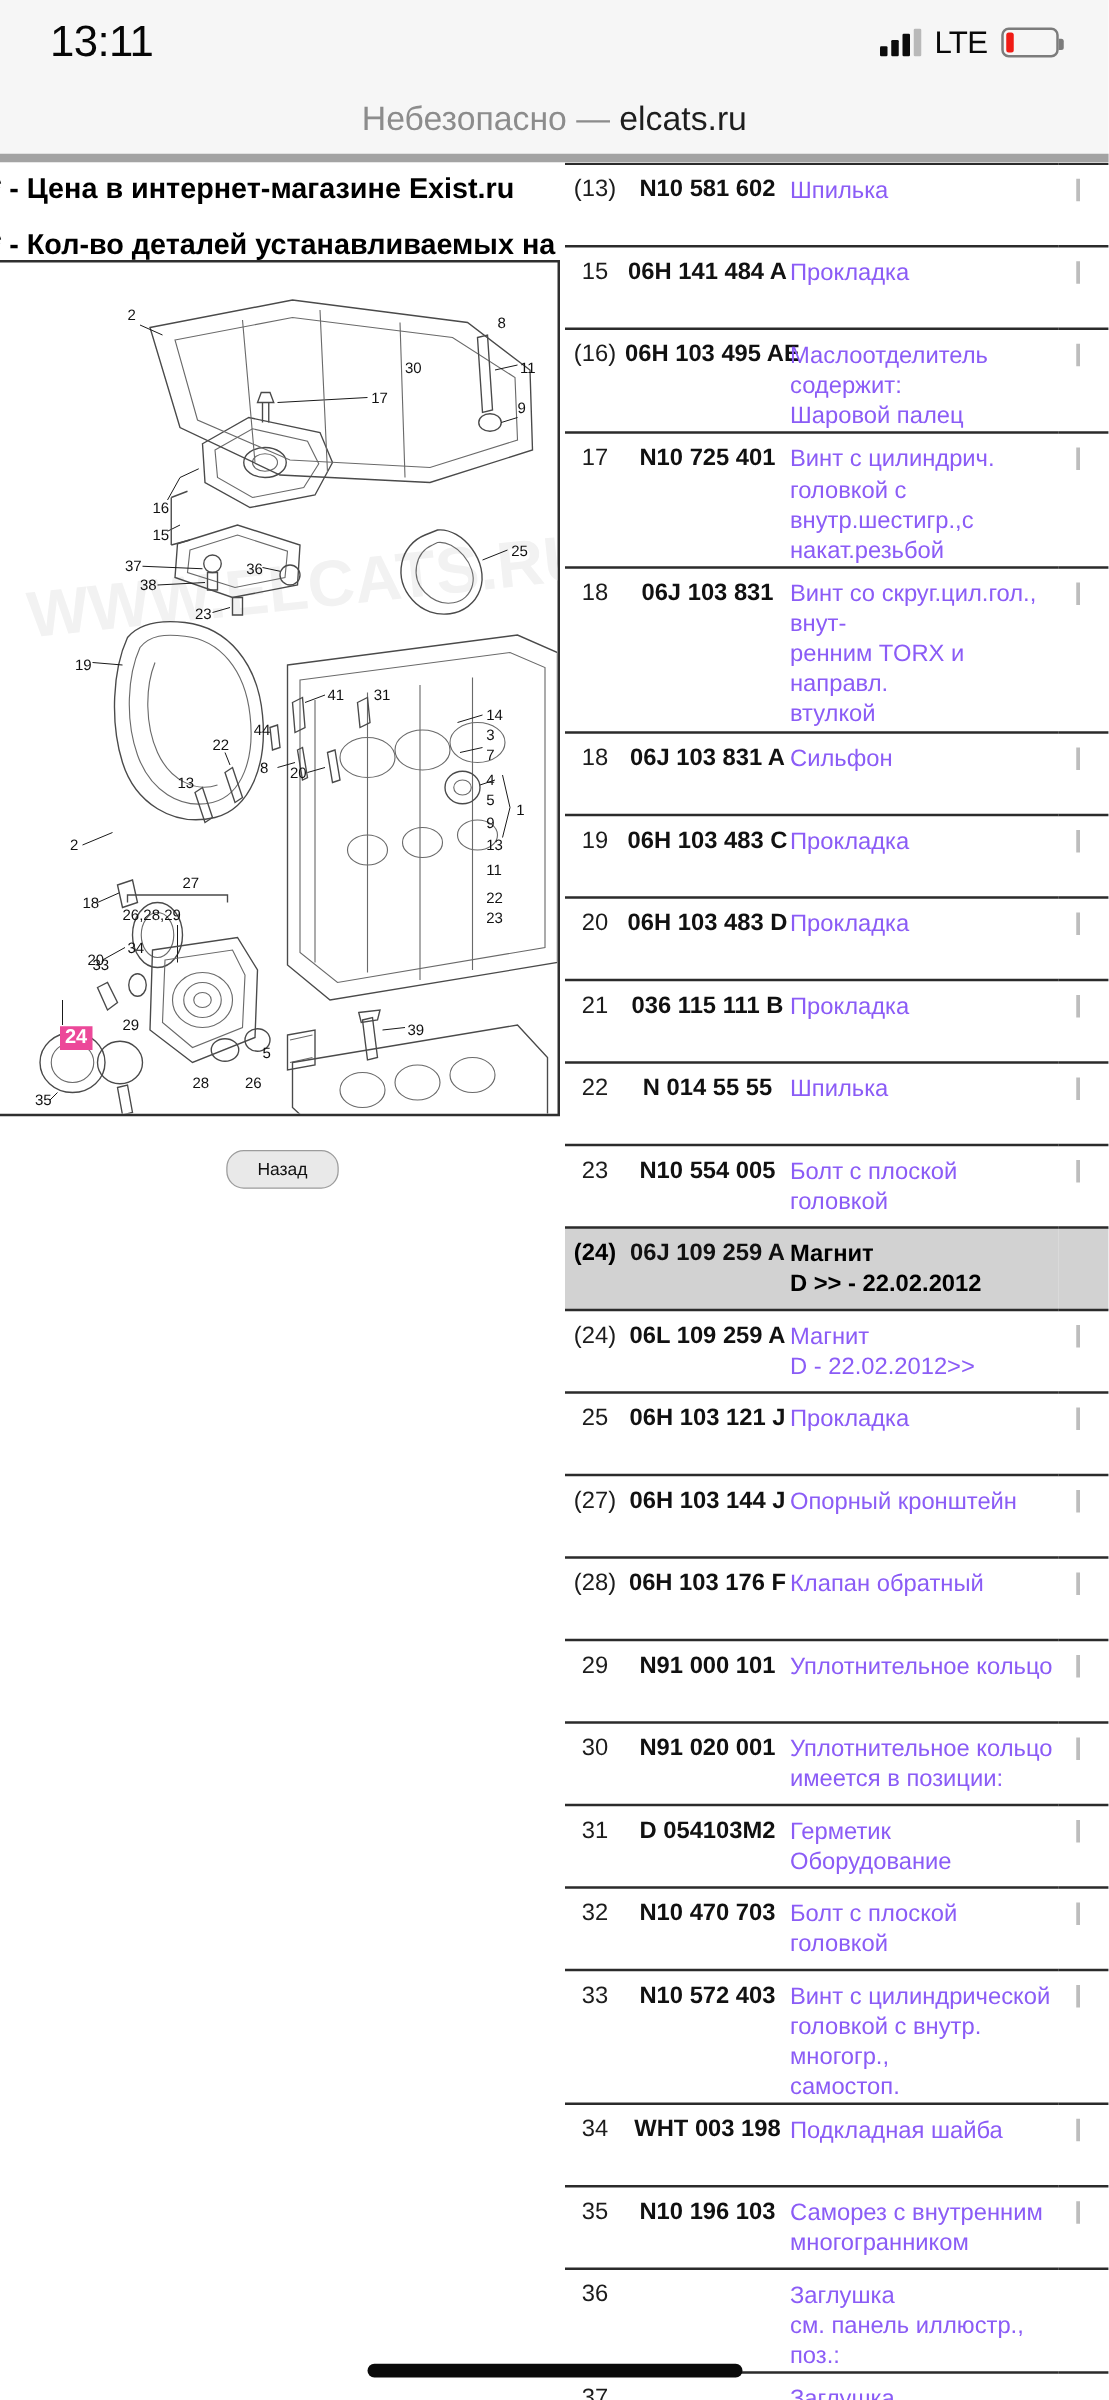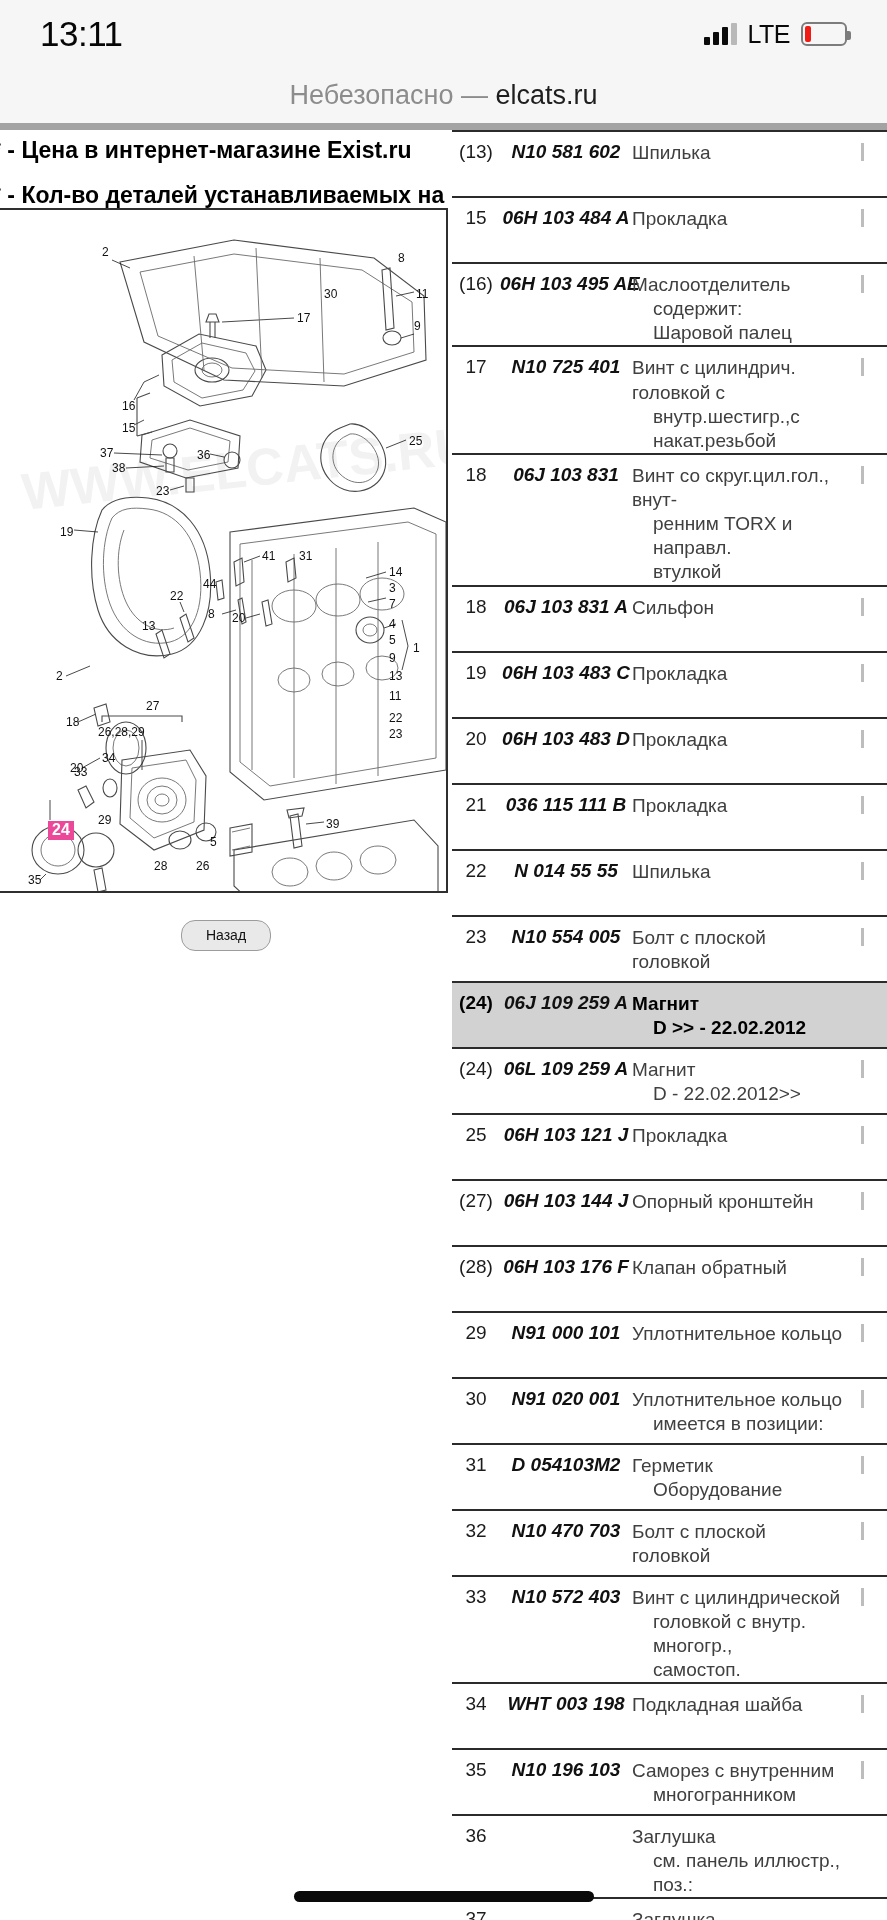--- a/index.html
+++ b/index.html
@@ -84,27 +84,27 @@
     position: absolute; left: 452px; top: 0; width: 435px; height: 1790px;
     overflow: hidden; background: #fff;
   }
   .tbl { width: 470px; border-collapse: collapse; table-layout: fixed; }
   .tbl .row { border-top: 2px solid #2b2b2b; }
   .tbl .row.first { border-top: 2px solid #2b2b2b; }
   .tbl td { vertical-align: top; padding: 9px 0 0 0; }
   .c-pos   { width: 48px;  text-align: center; font-size: 19px; color: #1c1c1c;
              font-family: "Liberation Sans", sans-serif; margin-left: 48px; }
   .c-num   { width: 132px; text-align: center; font-size: 19px; font-weight: bold;
-             color: #111; white-space: nowrap; font-style: italic; }
-  .c-desc  { width: 215px; padding-left: 10px; font-size: 19px; color: #404040;
+             color: #111; white-space: nowrap; }
+  .c-desc  { width: 215px; padding-left: 10px; font-size: 19px; color: #8b5cf6;
              line-height: 1.27; }
   .c-tail  { width: 75px; }
   .row.hl { background: #d2d2d2; }
   .row.hl .c-desc, .row.hl .c-pos { color: #000; font-weight: bold; }
-  .desc-sub { display: block; margin-left: 21px; }
+  .desc-sub { display: block; }
   .tail-bar { width: 3px; height: 18px; background: #bdbdbd; margin: 2px 0 0 14px; }
 
   
   .home-ind {
     position: absolute; left: 50%; transform: translateX(-50%); bottom: 18px;
     width: 300px; height: 11px; background: #0a0a0a; border-radius: 6px; z-index: 30;
   }
 </style>
 </head>
 <body>
@@ -332,21 +332,21 @@
             <tr class="row first" style="height: 66px;">
               <td class="c-pos">(13)</td>
               <td class="c-num">N10 581 602</td>
               <td class="c-desc"><span>Шпилька</span></td>
               <td class="c-tail">
                 <div class="tail-bar"></div>
               </td>
             </tr>
             <tr class="row" style="height: 66px;">
               <td class="c-pos">15</td>
-              <td class="c-num">06H 103 484 A</td>
+              <td class="c-num">06H 141 484 A</td>
               <td class="c-desc"><span>Прокладка</span></td>
               <td class="c-tail">
                 <div class="tail-bar"></div>
               </td>
             </tr>
             <tr class="row" style="height: 66px;">
               <td class="c-pos">(16)</td>
               <td class="c-num">06H 103 495 AE</td>
               <td class="c-desc"><span>Маслоотделитель</span><span class="desc-sub">содержит:</span><span class="desc-sub">Шаровой палец</span></td>
               <td class="c-tail">

